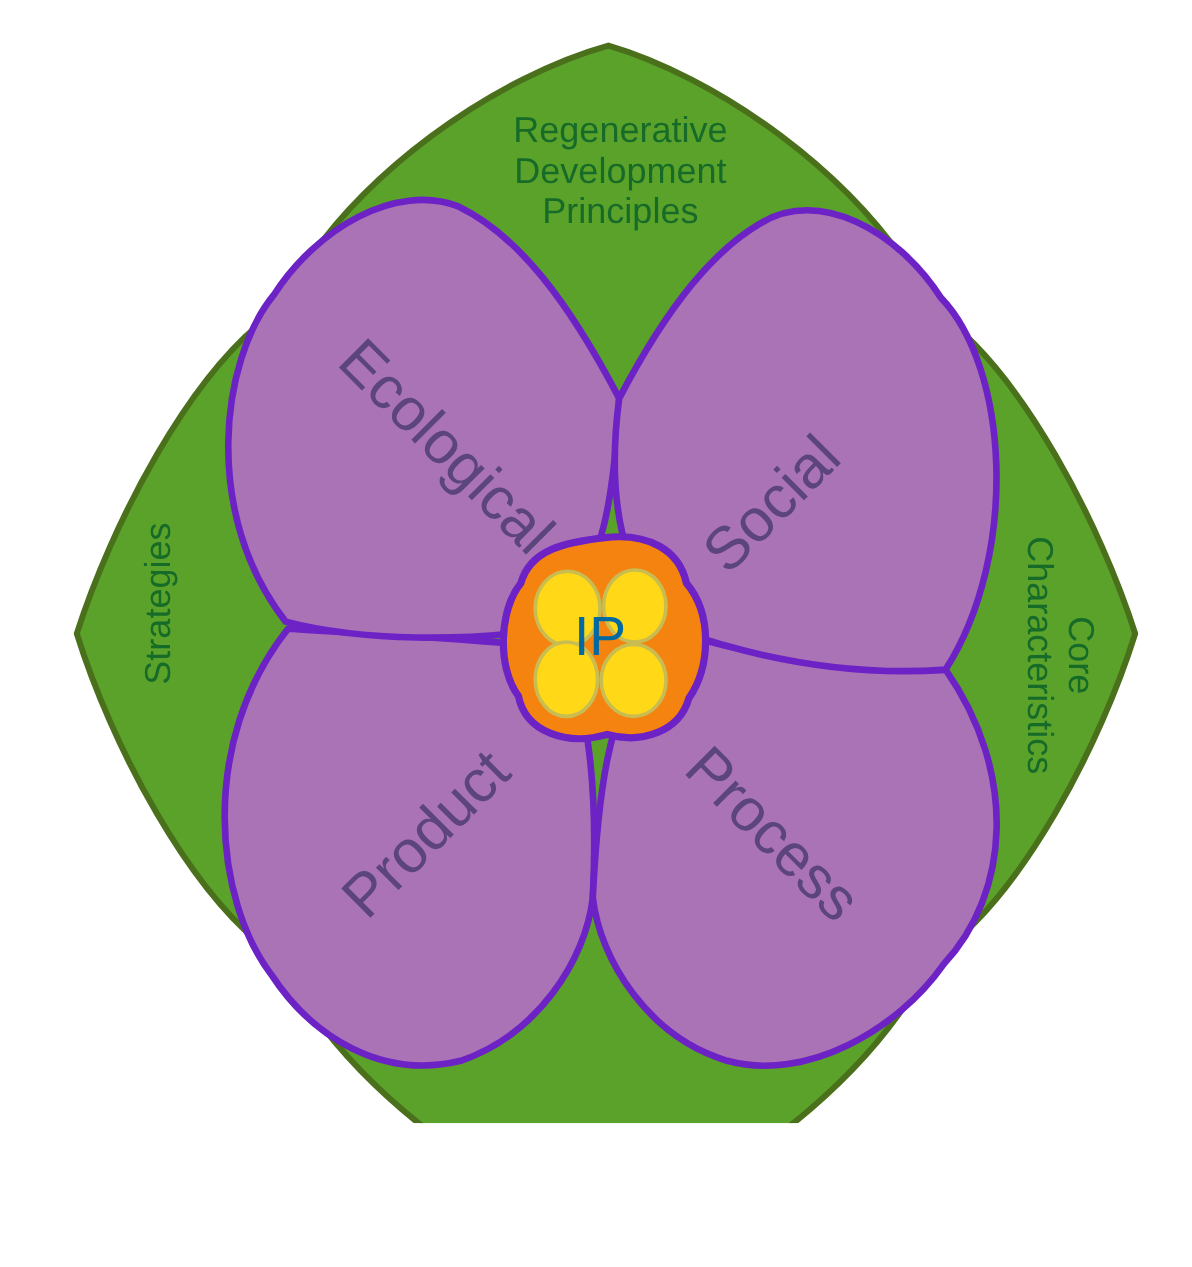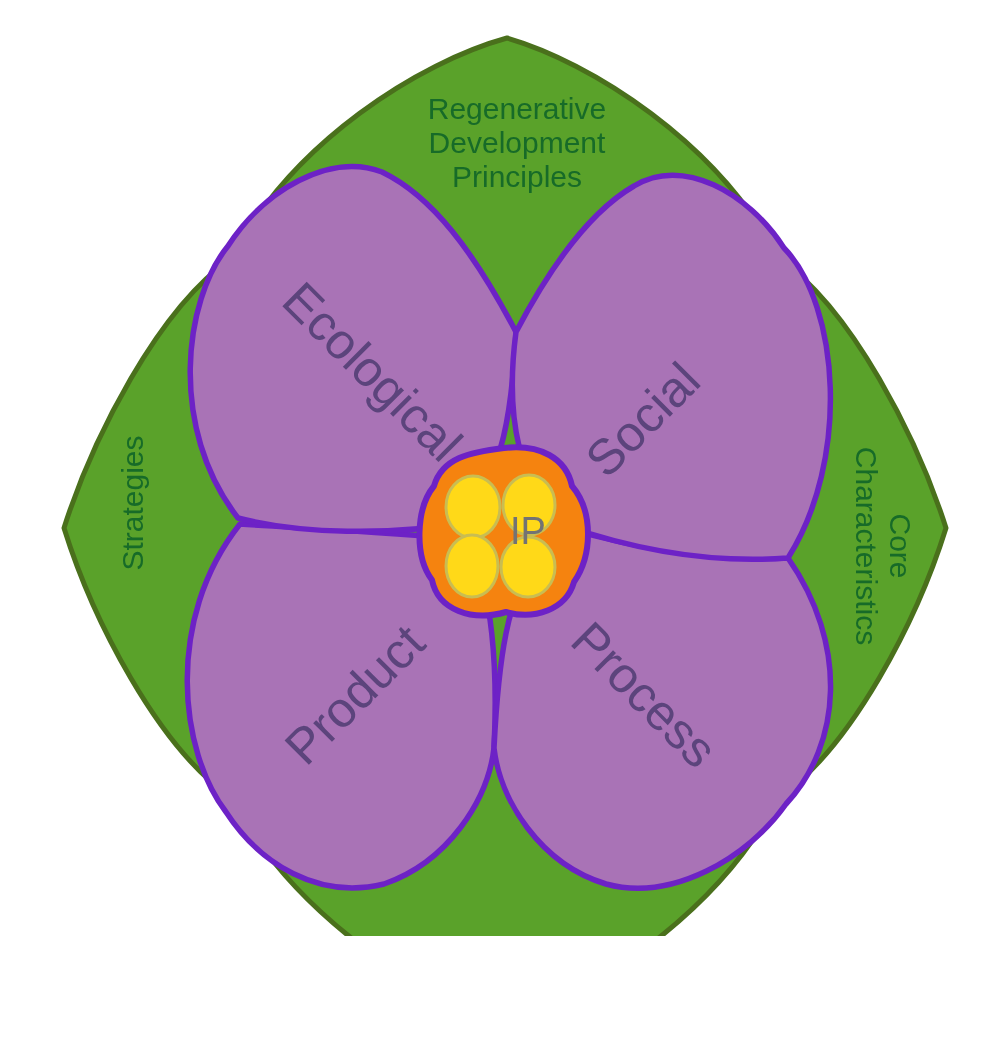--- a/index.html
+++ b/index.html
@@ -23,21 +23,21 @@
   .leaf-label { color: #176b28; font-size: 30px; font-weight: 400; }
   .leaf-label.top    { left: 517px; top: 143px; }
   .leaf-label.left   { left: 133px; top: 503px; transform: translate(-50%,-50%) rotate(-90deg); }
   .leaf-label.right  { left: 883px; top: 546px; transform: translate(-50%,-50%) rotate(90deg); }
   .leaf-label.bottom { left: 499px; top: 929px; font-size: 33px; }
   .petal-label { color: #5c447c; font-size: 50px; font-weight: 400; }
   .petal-label.nw { left: 372px; top: 372px; transform: translate(-50%,-50%) rotate(45deg); }
   .petal-label.ne { left: 643px; top: 420px; transform: translate(-50%,-50%) rotate(-45deg); }
   .petal-label.sw { left: 355px; top: 695px; transform: translate(-50%,-50%) rotate(-45deg); }
   .petal-label.se { left: 644px; top: 695px; transform: translate(-50%,-50%) rotate(45deg); }
-  .ip-label { left: 528px; top: 531px; color: #737373; font-size: 38px; font-weight: 400; }
+  .ip-label { left: 500px; top: 531px; color: #0369a1; font-size: 46px; font-weight: 400; }
 </style>
 </head>
 <body>
 
 <div class="stage">
 
   <svg width="993" height="1056" viewBox="0 0 993 1056">
 
     <path d="M 507 38
              C 590 62 718 142 778 258

